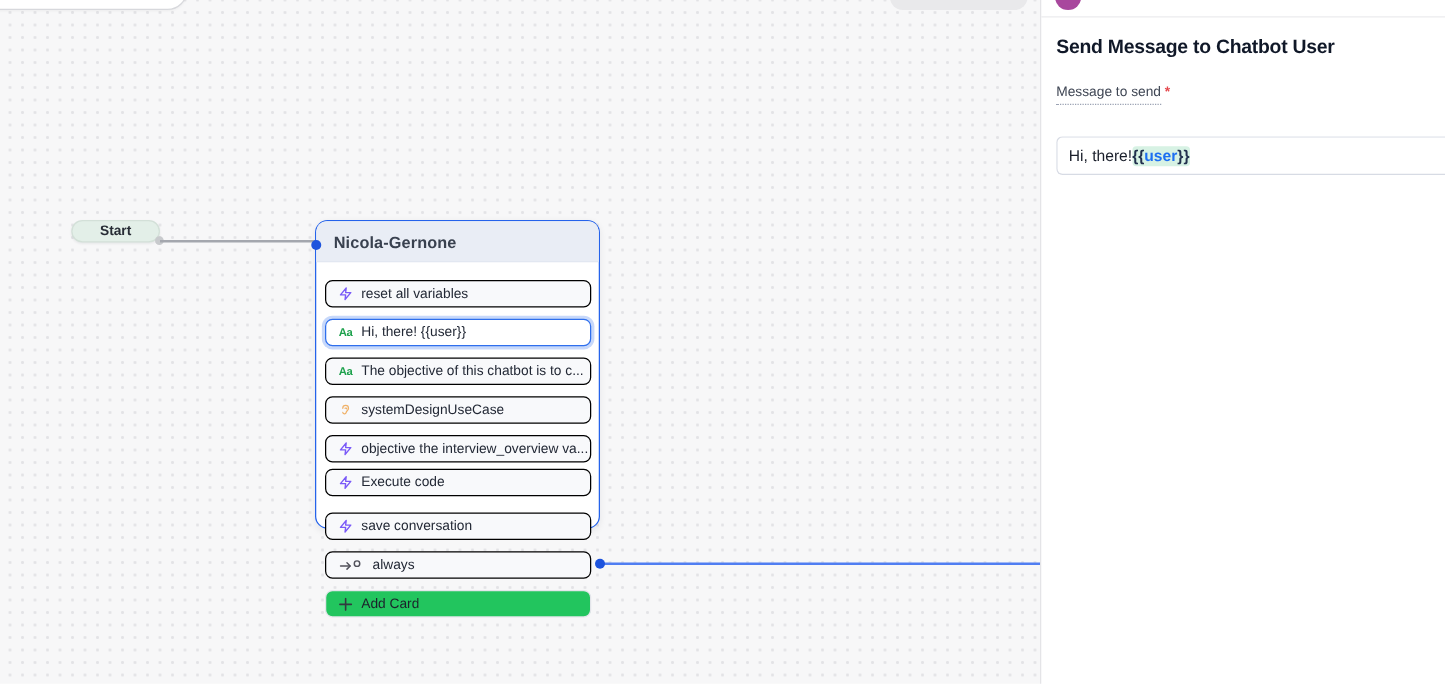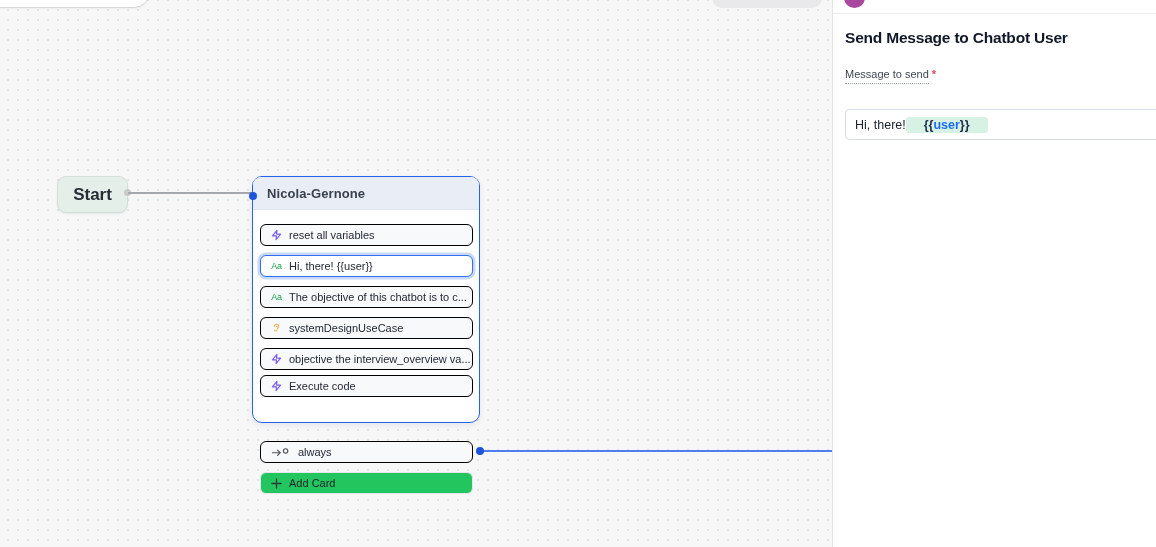--- a/index.html
+++ b/index.html
@@ -18,25 +18,25 @@
     background:#fff; border:1px solid #d7d8dc; border-radius:16px;
     box-shadow:0 1px 2px rgba(0,0,0,.04);
   }
   .controls-partial {
     position:absolute; left:712px; top:-14px; width:110px; height:22px;
     background:#e9e9eb; border-radius:10px;
   }
 
   
   .start-node {
-    position:absolute; left:57px; top:176px; width:71px; height:37px;
+    position:absolute; left:57px; top:176px; width:71px; height:18px;
     background:#e3efe8; border:1px solid #d3e0d8; border-radius:9px;
     box-shadow:0 1px 2px rgba(16,24,40,.08);
     display:flex; align-items:center; justify-content:center;
-    font-size:17px; font-weight:700; color:#272c35;
+    font-size:11px; font-weight:700; color:#272c35;
   }
 
   
   .wire-gray { position:absolute; left:128px; top:192px; width:125px; height:1.5px; background:#a4a7ae; }
   .wire-blue { position:absolute; left:480px; top:450px; width:352px; height:1.5px; background:#507ef2; }
   .dot-gray  { position:absolute; left:124px; top:189px; width:7px; height:7px; border-radius:50%; background:#c8cacd; }
   .port      { position:absolute; width:8px; height:8px; border-radius:50%; background:#1d53dd; }
   .port-in   { left:249px; top:192px; }
   .port-out  { left:476px; top:447px; }
 
@@ -58,21 +58,21 @@
     background:#f8f9fb; border:1px solid #000000; border-radius:6px;
     display:flex; align-items:center; font-size:11px; color:#222835;
     cursor:pointer;
   }
   .card.selected {
     background:#fff; border:1.5px solid #2f6fed;
     box-shadow:0 0 0 2.5px rgba(47,111,237,.27);
   }
   .card.add-card { background:#22c55e; border:1px solid #e3e5ea; color:#1c212b; }
   .cicon { width:13px; margin:0 6px 0 9px; display:flex; align-items:center; justify-content:center; flex:0 0 auto; }
-  .cicon.aa { font-size:9px; font-weight:400; color:#1da14c; letter-spacing:-.3px; }
+  .cicon.aa { font-size:9px; font-weight:700; color:#1da14c; letter-spacing:-.3px; }
   .cicon.wide { width:20px; margin-right:8px; }
   .clabel { white-space:nowrap; overflow:hidden; }
 
   
   .panel {
     position:absolute; left:832px; top:0; width:374px; height:547px;
     background:#fff; border-left:1px solid #e4e4e7;
   }
   .avatar { position:absolute; left:11px; top:-13px; width:21px; height:21px;
     border-radius:50%; background:#a8479d; }
@@ -82,21 +82,21 @@
   .field-label-row { position:absolute; left:12px; top:68px; font-size:11px; color:#3f4654; }
   .field-label { border-bottom:1px dotted #9ba2b3; padding-bottom:3px; cursor:help; }
   .req { color:#e5484d; margin-left:3px; font-weight:700; }
   .msg-input {
     position:absolute; left:12px; top:93px; right:0; height:31px;
     background:#fff; border:1px solid #d7dbe4; border-right:none;
     border-radius:5px 0 0 5px;
     display:flex; align-items:center; padding-left:9px;
     font-size:12.5px; color:#1a1f2b; cursor:text;margin-top:16px;
   }
-  .var-chip { background:#d7f2e4; border-radius:3px; padding:1px 18px; color:#21304d; font-weight:600; }
+  .var-chip { background:#d7f2e4; border-radius:3px; padding:1px 0; color:#21304d; font-weight:600; }
   .var-name { color:#1d6ff2; font-weight:700; }
 
   svg { display:block; }
 </style>
 </head>
 <body>
 
 <div class="canvas">
 
   <div class="toolbar-partial"></div>
@@ -155,20 +155,28 @@
 
     <div class="card" style="top:198px">
       <span class="cicon">
         <svg width="11" height="12" viewBox="0 0 24 24">
             <polygon points="13 2 3 14 12 14 11 22 21 10 12 10 13 2" fill="none" stroke="#7a5af8" stroke-width="2.4" stroke-linejoin="round"></polygon>
           </svg>
       </span>
       <span class="clabel">Execute code</span>
     </div>
 
+    <div class="card" style="top:233px">
+      <span class="cicon">
+        <svg width="11" height="12" viewBox="0 0 24 24">
+            <polygon points="13 2 3 14 12 14 11 22 21 10 12 10 13 2" fill="none" stroke="#7a5af8" stroke-width="2.4" stroke-linejoin="round"></polygon>
+          </svg>
+      </span>
+      <span class="clabel">save conversation</span>
+    </div>
 
     <div class="card" style="top:264px">
       <span class="cicon wide">
         <svg width="19" height="12" viewBox="0 0 26 14" fill="none" stroke="#52525b" stroke-width="1.6" stroke-linecap="round">
           <path d="M2 8h10"></path>
             <path d="M9 4.5 12.5 8 9 11.5"></path>
             <circle cx="20" cy="5.5" r="3"></circle>
         </svg>
       </span>
       <span class="clabel">always</span>

